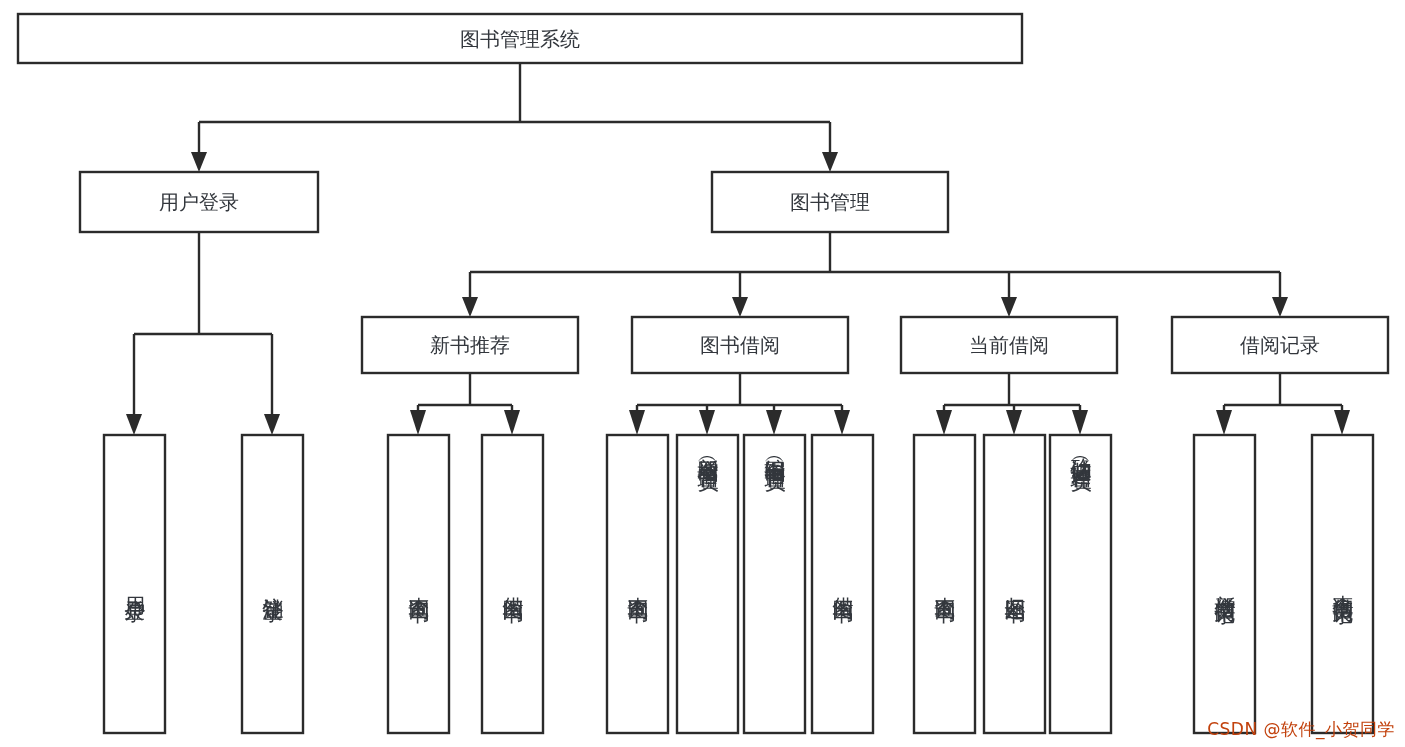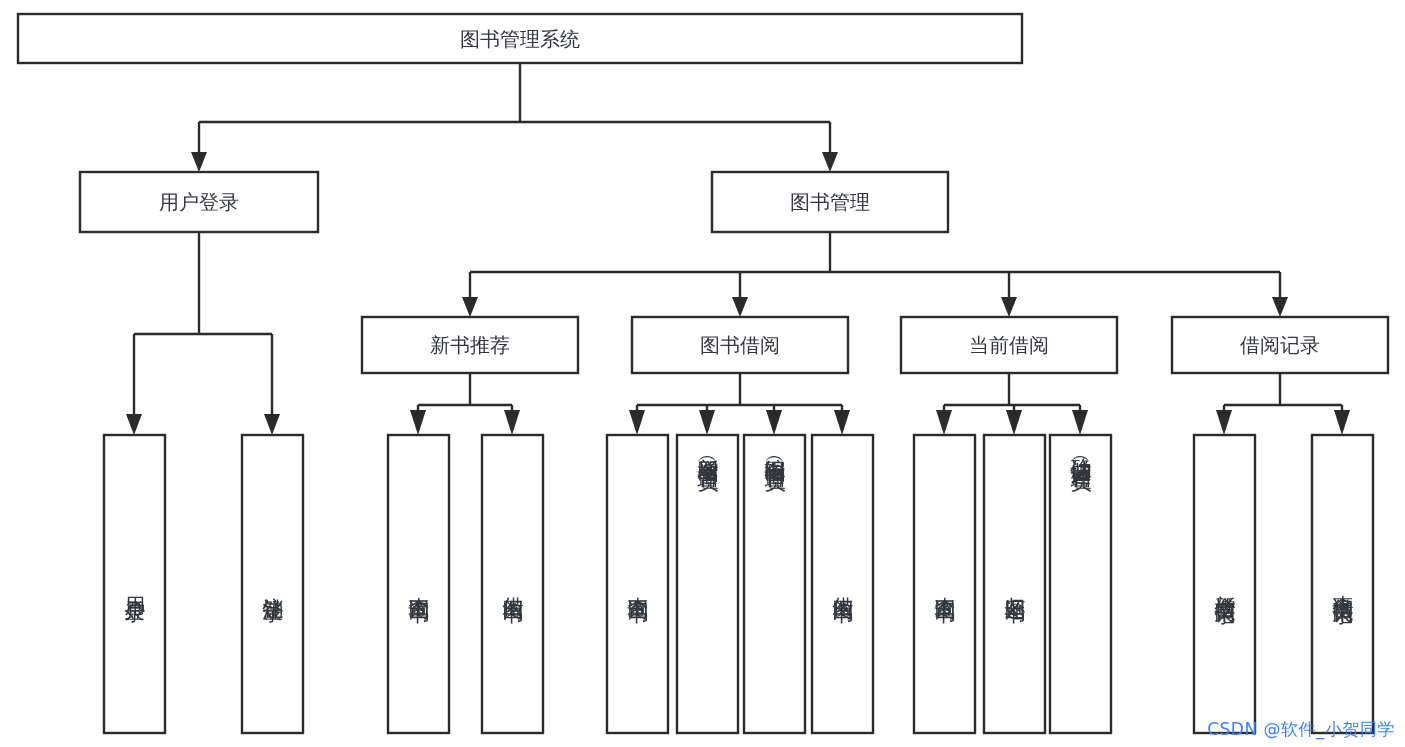--- a/index.html
+++ b/index.html
@@ -65,21 +65,21 @@
     color: #33373d;
     white-space: nowrap;
     text-align: center;
   }
   .watermark {
     position: absolute;
     right: 10px;
     bottom: 6px;
     font-family: "DejaVu Sans", "Liberation Sans", sans-serif;
     font-size: 17px;
-    color: #3b82f6;
+    color: #c2410c;
     white-space: nowrap;
     letter-spacing: 0.5px;
     text-align: right;
   }
 </style>
 </head>
 <body>
 
 <div id="diagram-root">
 

